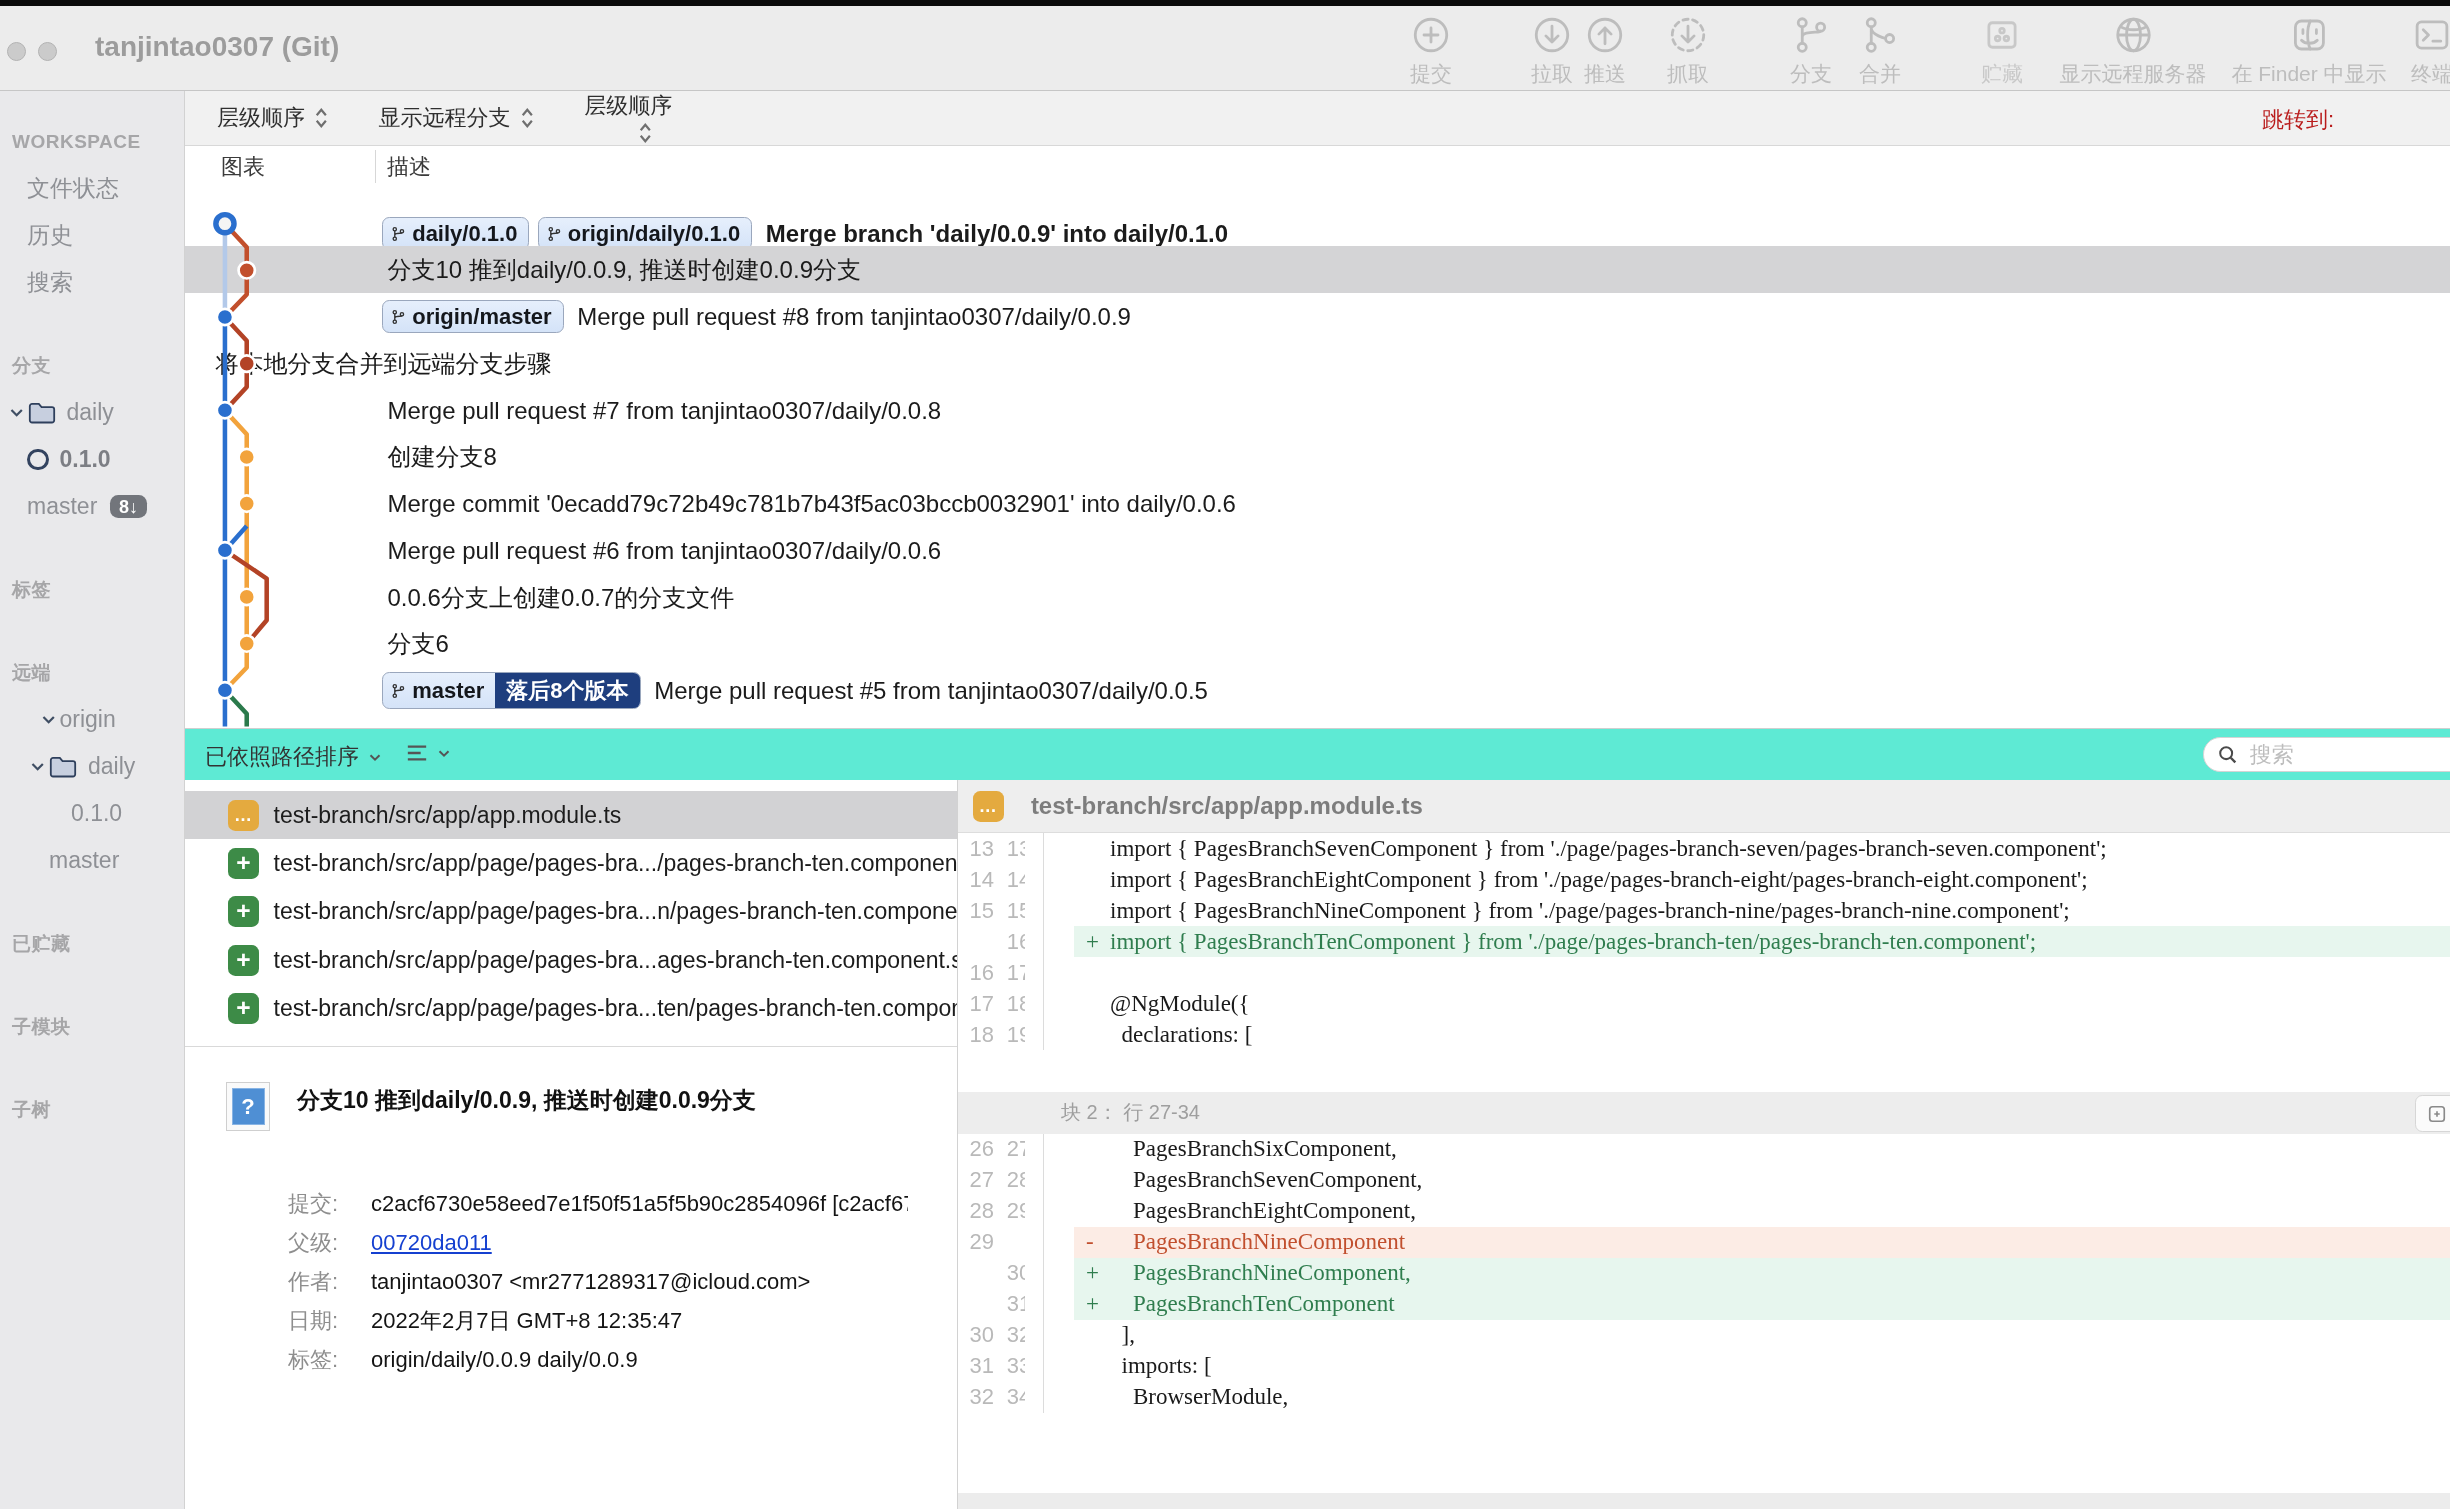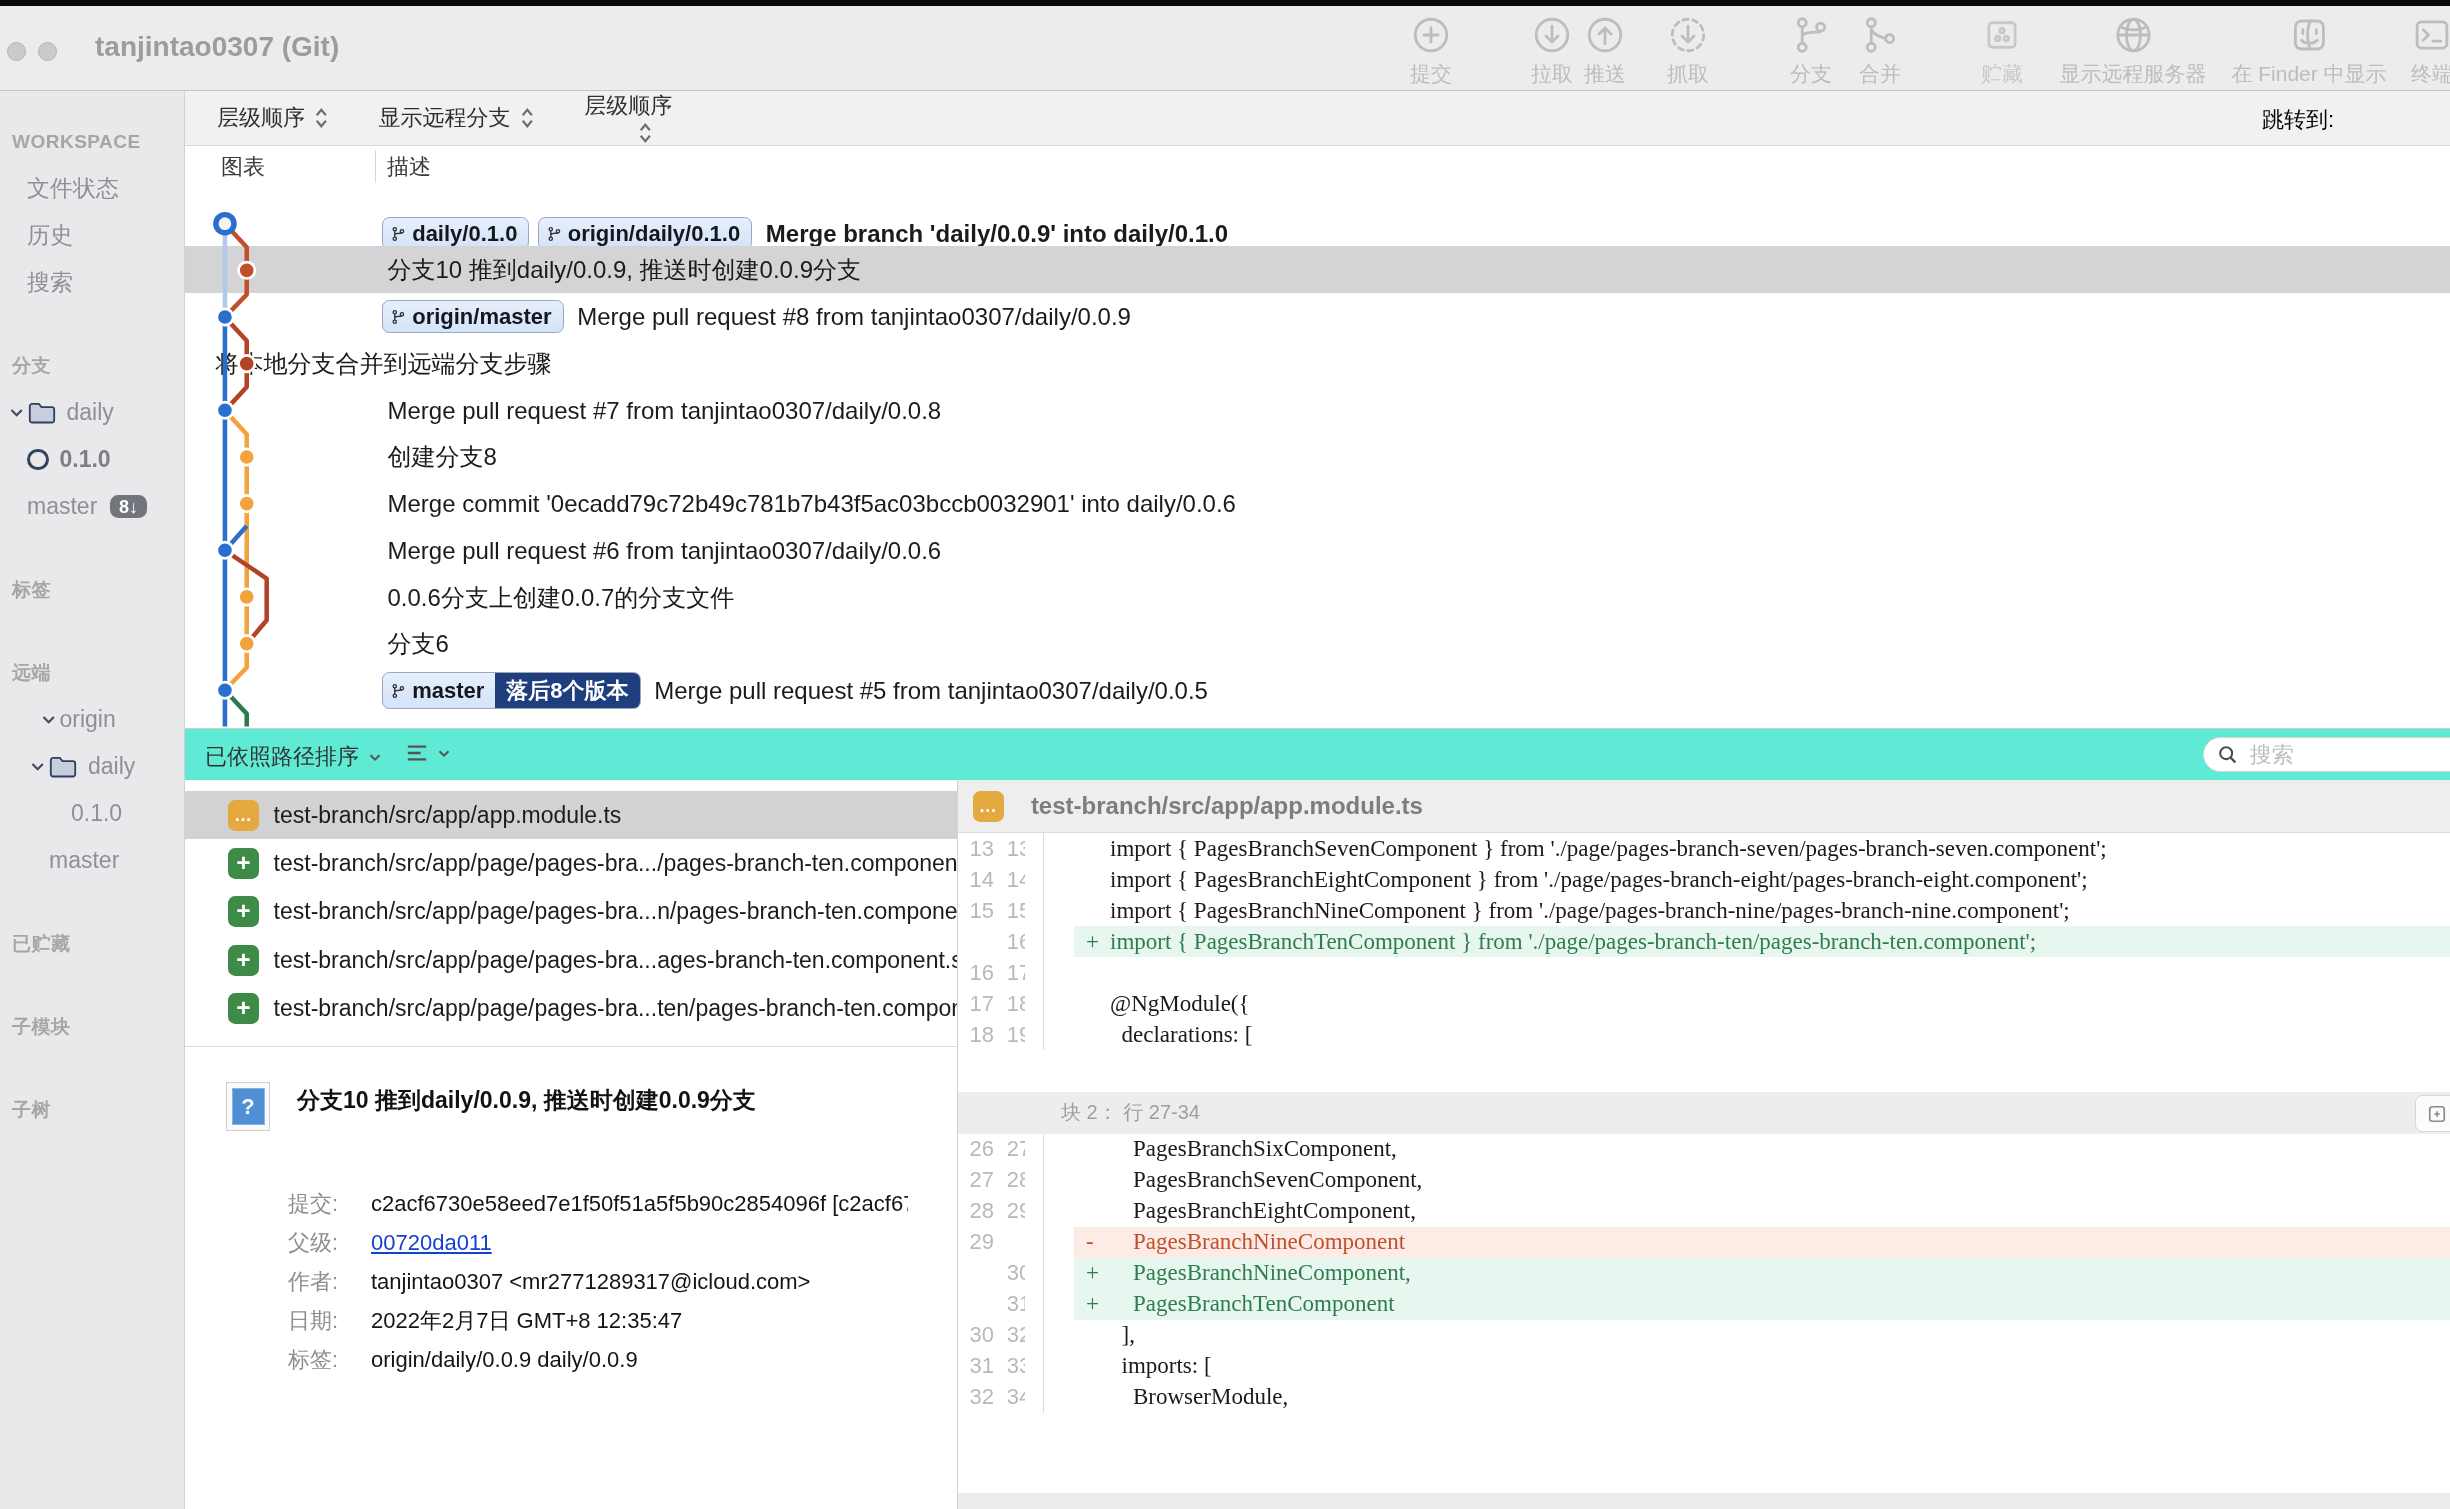--- a/index.html
+++ b/index.html
@@ -25,21 +25,21 @@
   .sb-item .chev{width:22px;display:flex;justify-content:center;flex:none;}
   .sb-item .foldr{margin-right:11px;flex:none;display:flex;}
   .sb-item.current{font-weight:700;color:#7c7e84;}
   .ringdot{width:15.5px;height:15.5px;border-radius:50%;border:3.6px solid #33435f;background:#e9e9eb;margin-right:11px;flex:none;}
   .count-badge{margin-left:12.7px;background:#72757b;color:#fff;font-size:18px;font-weight:700;border-radius:8.2px;padding:2.7px 9px;line-height:1;}
   
   #main{position:absolute;left:185px;top:91px;width:2265px;height:1419px;}
   #filterbar{position:absolute;left:0;top:0;width:100%;height:55px;background:#f1f1f1;border-bottom:0.9px solid #d8d8d8;box-sizing:border-box;display:flex;align-items:center;}
   .filter-dd{display:flex;align-items:center;font-size:22px;color:#2f2f2f;cursor:default;}
   .updown{margin-left:9px;display:flex;}
-  #jump-label{position:absolute;right:116px;top:13.6px;font-size:22px;color:#000000;}
+  #jump-label{position:absolute;right:116px;top:13.6px;font-size:22px;color:#b91c1c;}
   #colheader{position:absolute;left:0;top:55px;width:100%;height:41px;background:#fff;border-bottom:0.9px solid #dcdcdc;box-sizing:border-box;font-size:22px;color:#3a3a3a;}
   #colheader .ch-graph{position:absolute;left:36px;top:6.4px;}
   #colheader .ch-desc{position:absolute;left:202px;top:6.4px;}
   #colheader .ch-div{position:absolute;left:190px;top:3.6px;width:0.9px;height:33px;background:#d7d7d7;}
   
   #graph-panel{position:absolute;left:0;top:95px;width:100%;height:541px;background:#fff;overflow:hidden;}
   .g-row{position:absolute;left:0;width:100%;height:47px;display:flex;align-items:center;padding-left:197px;box-sizing:border-box;font-size:24px;color:#1b1b1b;white-space:nowrap;}
   .g-row.selected{background:#d4d4d6;}
   .g-row.bold{font-weight:700;}
   .g-row .msg{margin-left:5.5px;}

